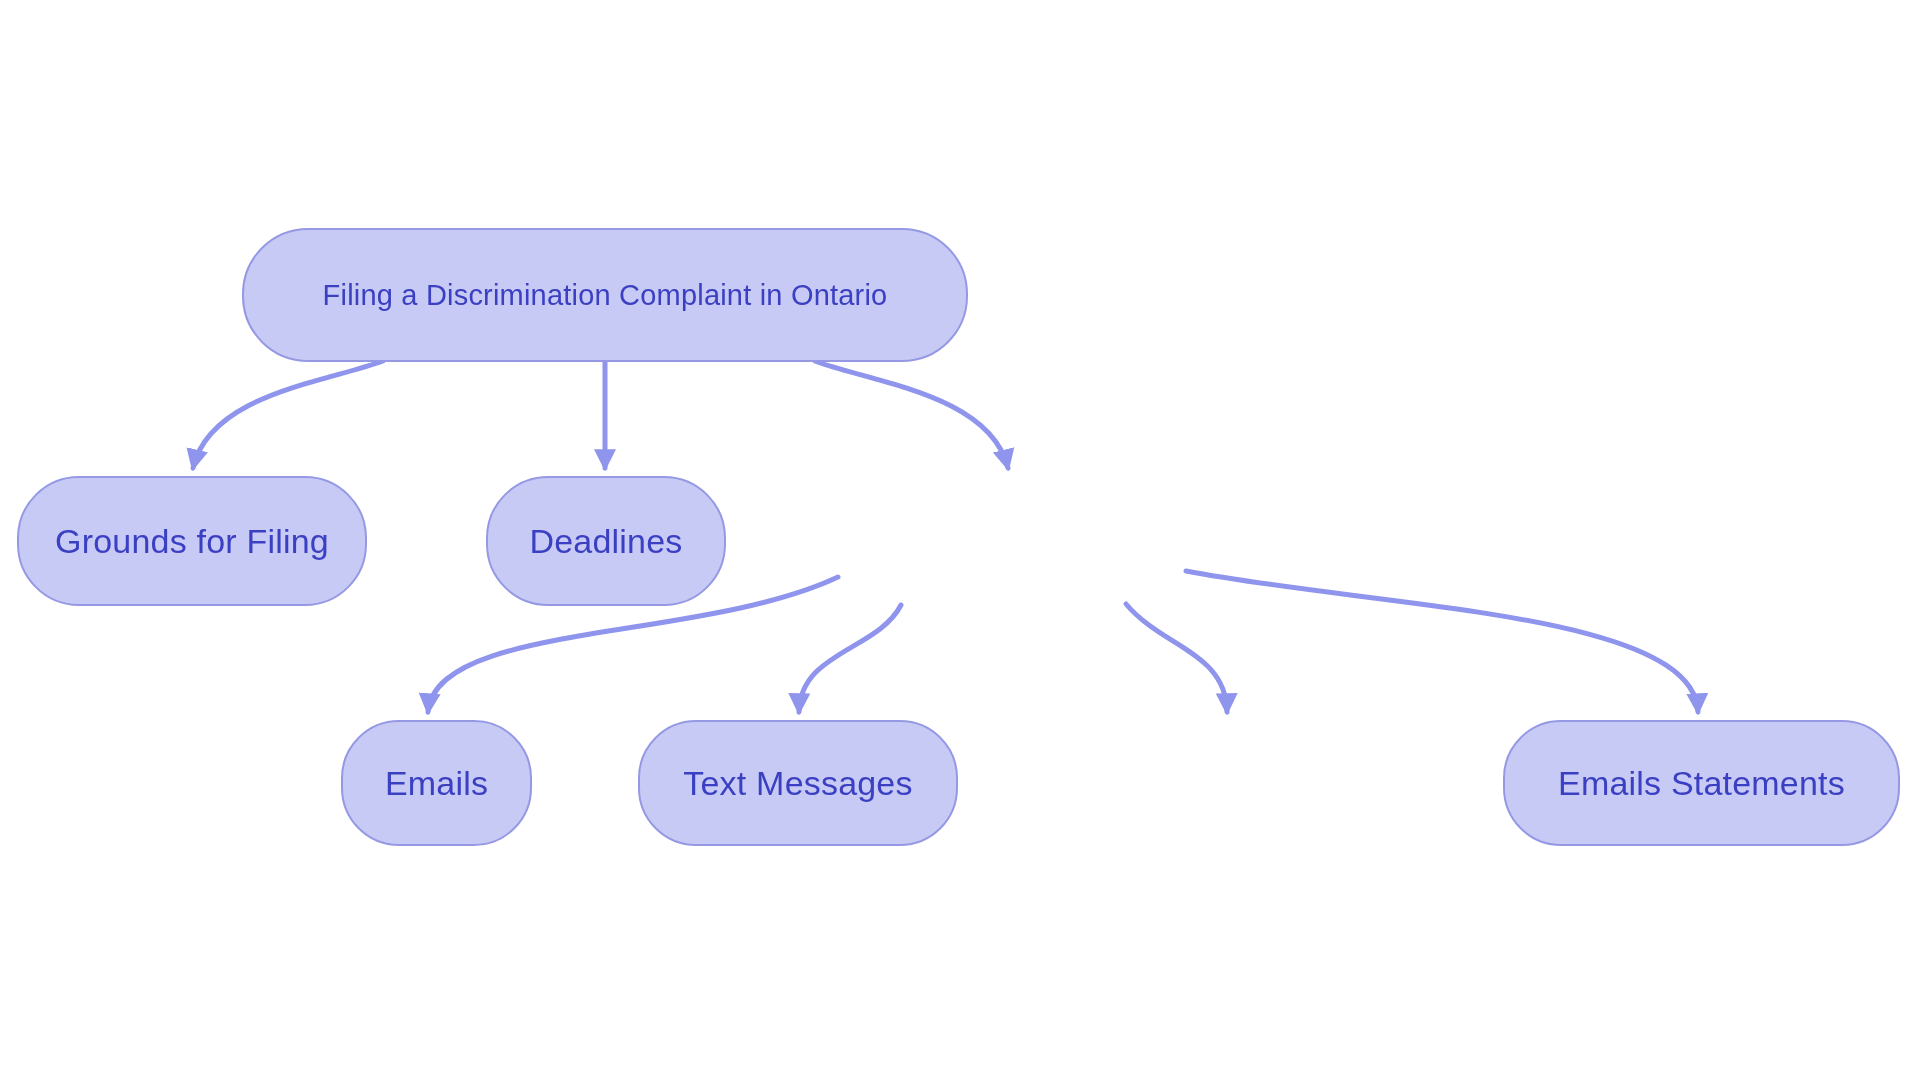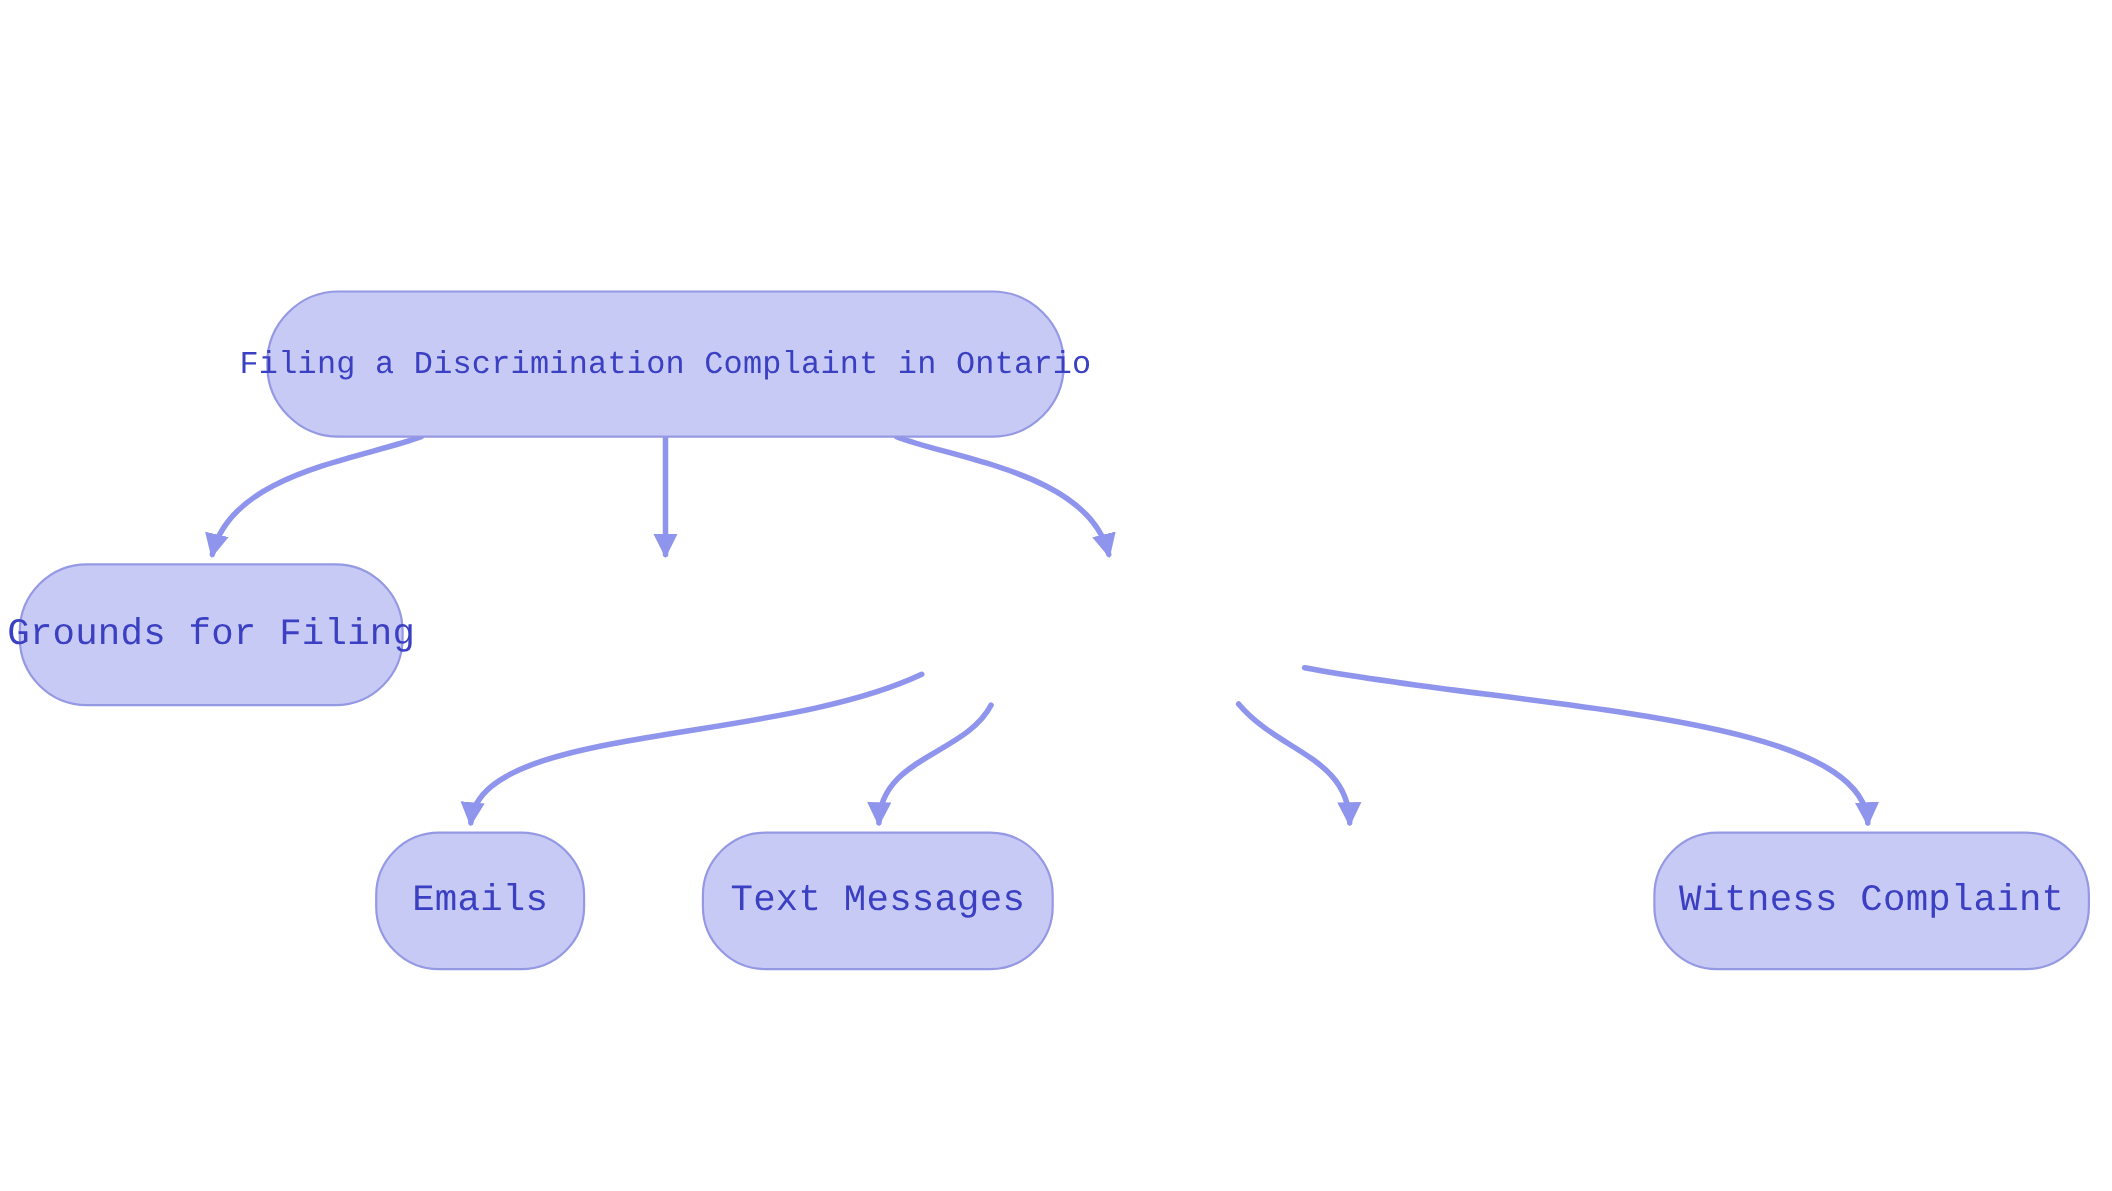--- a/index.html
+++ b/index.html
@@ -5,23 +5,22 @@
   html, body {
     margin: 0;
     padding: 0;
     background: #ffffff;
   }
   #canvas {
     position: relative;
     width: 1920px;
     height: 1046px;
     background: var(--background, #ffffff);
-    font-family: Liberation Mono, monospace;
+    font-family: Liberation Sans, sans-serif;
     overflow: hidden;
-    margin-top: 36px;
   }
   #edge-layer {
     position: absolute;
     left: 0;
     top: 0;
     width: 1920px;
     height: 1083px;
   }
   .edge {
     fill: none;
@@ -77,28 +76,31 @@
   </svg>
 
   <div class="node" id="node-root">
     <span>Filing a Discrimination Complaint in Ontario</span>
   </div>
 
   <div class="node" id="node-grounds">
     <span>Grounds for Filing</span>
   </div>
 
+  <div class="node" id="node-deadlines">
+    <span>Deadlines</span>
+  </div>
 
 
   <div class="node" id="node-emails">
     <span>Emails</span>
   </div>
 
   <div class="node" id="node-texts">
     <span>Text Messages</span>
   </div>
 
 
   <div class="node" id="node-witness">
-    <span>Witness Complaint</span>
+    <span>Emails Statements</span>
   </div>
 
 </div>
 
 </body></html>

